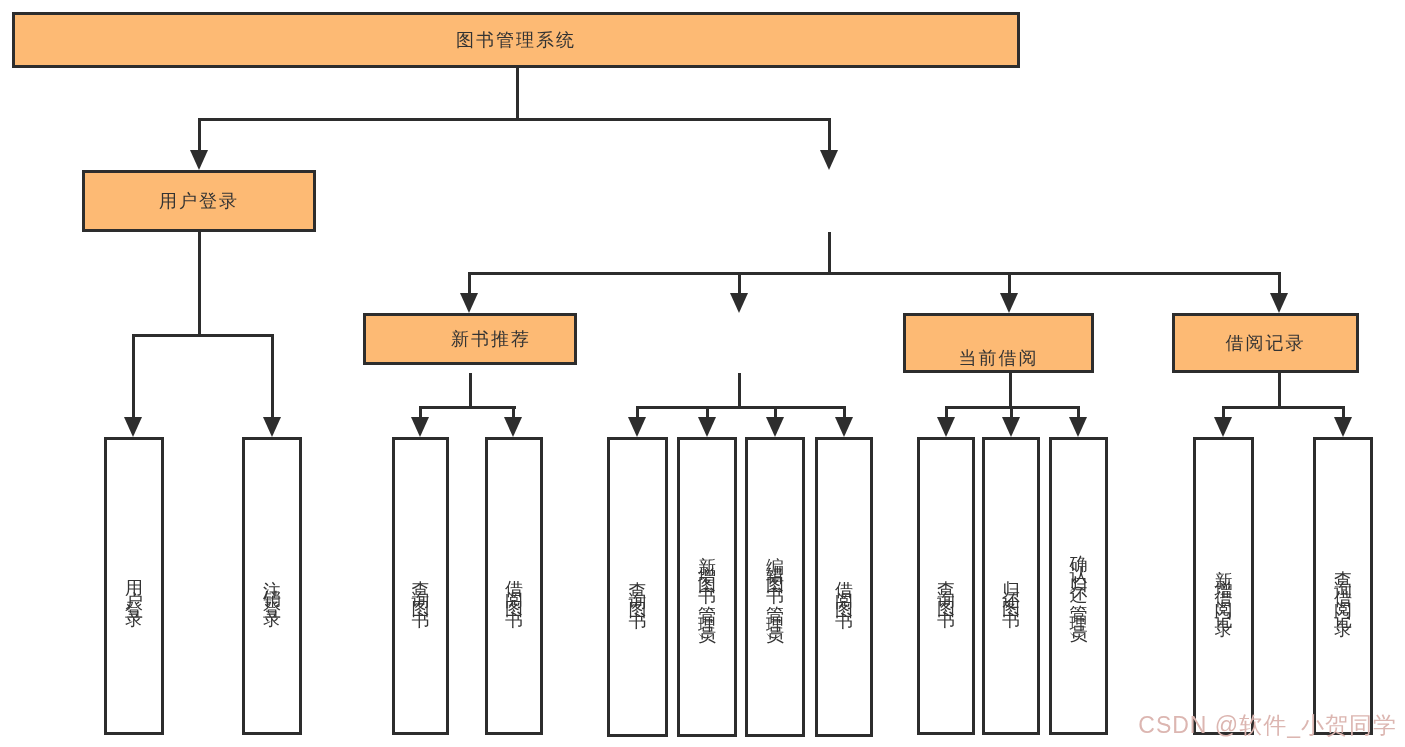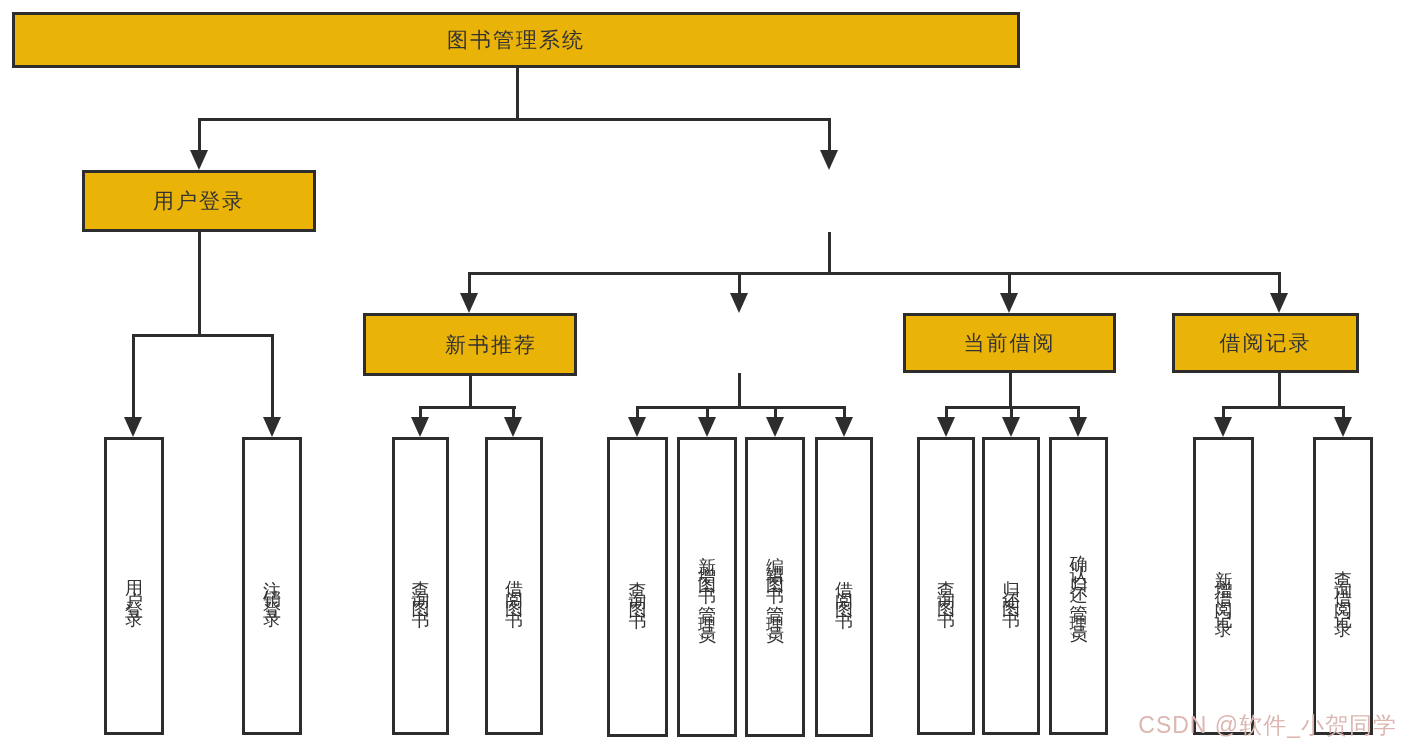--- a/index.html
+++ b/index.html
@@ -1,24 +1,24 @@
 <!DOCTYPE html>
 <html><head>
 <meta charset="utf-8">
 <style>
   html,body{margin:0;padding:0;background:#ffffff;}
   .canvas{
     position:relative;width:1405px;height:747px;background:#ffffff;overflow:hidden;
     font-family:"Liberation Sans","DejaVu Sans",sans-serif;color:#333333;
   }
   .box{
-    position:absolute;box-sizing:border-box;background:#eab308;
+    position:absolute;box-sizing:border-box;background:#fdba74;
     border:3px solid #2d2d2d;
     display:flex;align-items:center;justify-content:center;
-    font-size:21px;letter-spacing:2px;white-space:nowrap;
+    font-size:18px;letter-spacing:2px;white-space:nowrap;
     z-index:2;
   }
   .leafbox{
     position:absolute;box-sizing:border-box;background:#ffffff;
     border:3px solid #2d2d2d;
     display:flex;align-items:center;justify-content:center;
     z-index:2;
   }
   .leafbox span{
     writing-mode:vertical-rl;text-orientation:mixed;
@@ -43,26 +43,26 @@
 
   <div class="box" style="left:12px;top:12px;width:1008px;height:56px;">
     <span>图书管理系统</span>
   </div>
 
   <div class="box" style="left:82px;top:170px;width:234px;height:62px;">
     <span>用户登录</span>
   </div>
 
 
-  <div class="box" style="left:363px;top:313px;width:214px;height:63px;padding-left:42px;">
+  <div class="box" style="left:363px;top:313px;width:214px;height:52px;padding-left:42px;">
     <span>新书推荐</span>
   </div>
 
 
-  <div class="box" style="left:903px;top:313px;width:213px;height:60px;">
+  <div class="box" style="left:903px;top:313px;width:191px;height:60px;align-items:flex-end;">
     <span>当前借阅</span>
   </div>
 
   <div class="box" style="left:1172px;top:313px;width:187px;height:60px;">
     <span>借阅记录</span>
   </div>
 
   <div class="leafbox" style="left:104px;top:437px;width:60px;height:298px;">
     <span>用户登录</span>
   </div>

